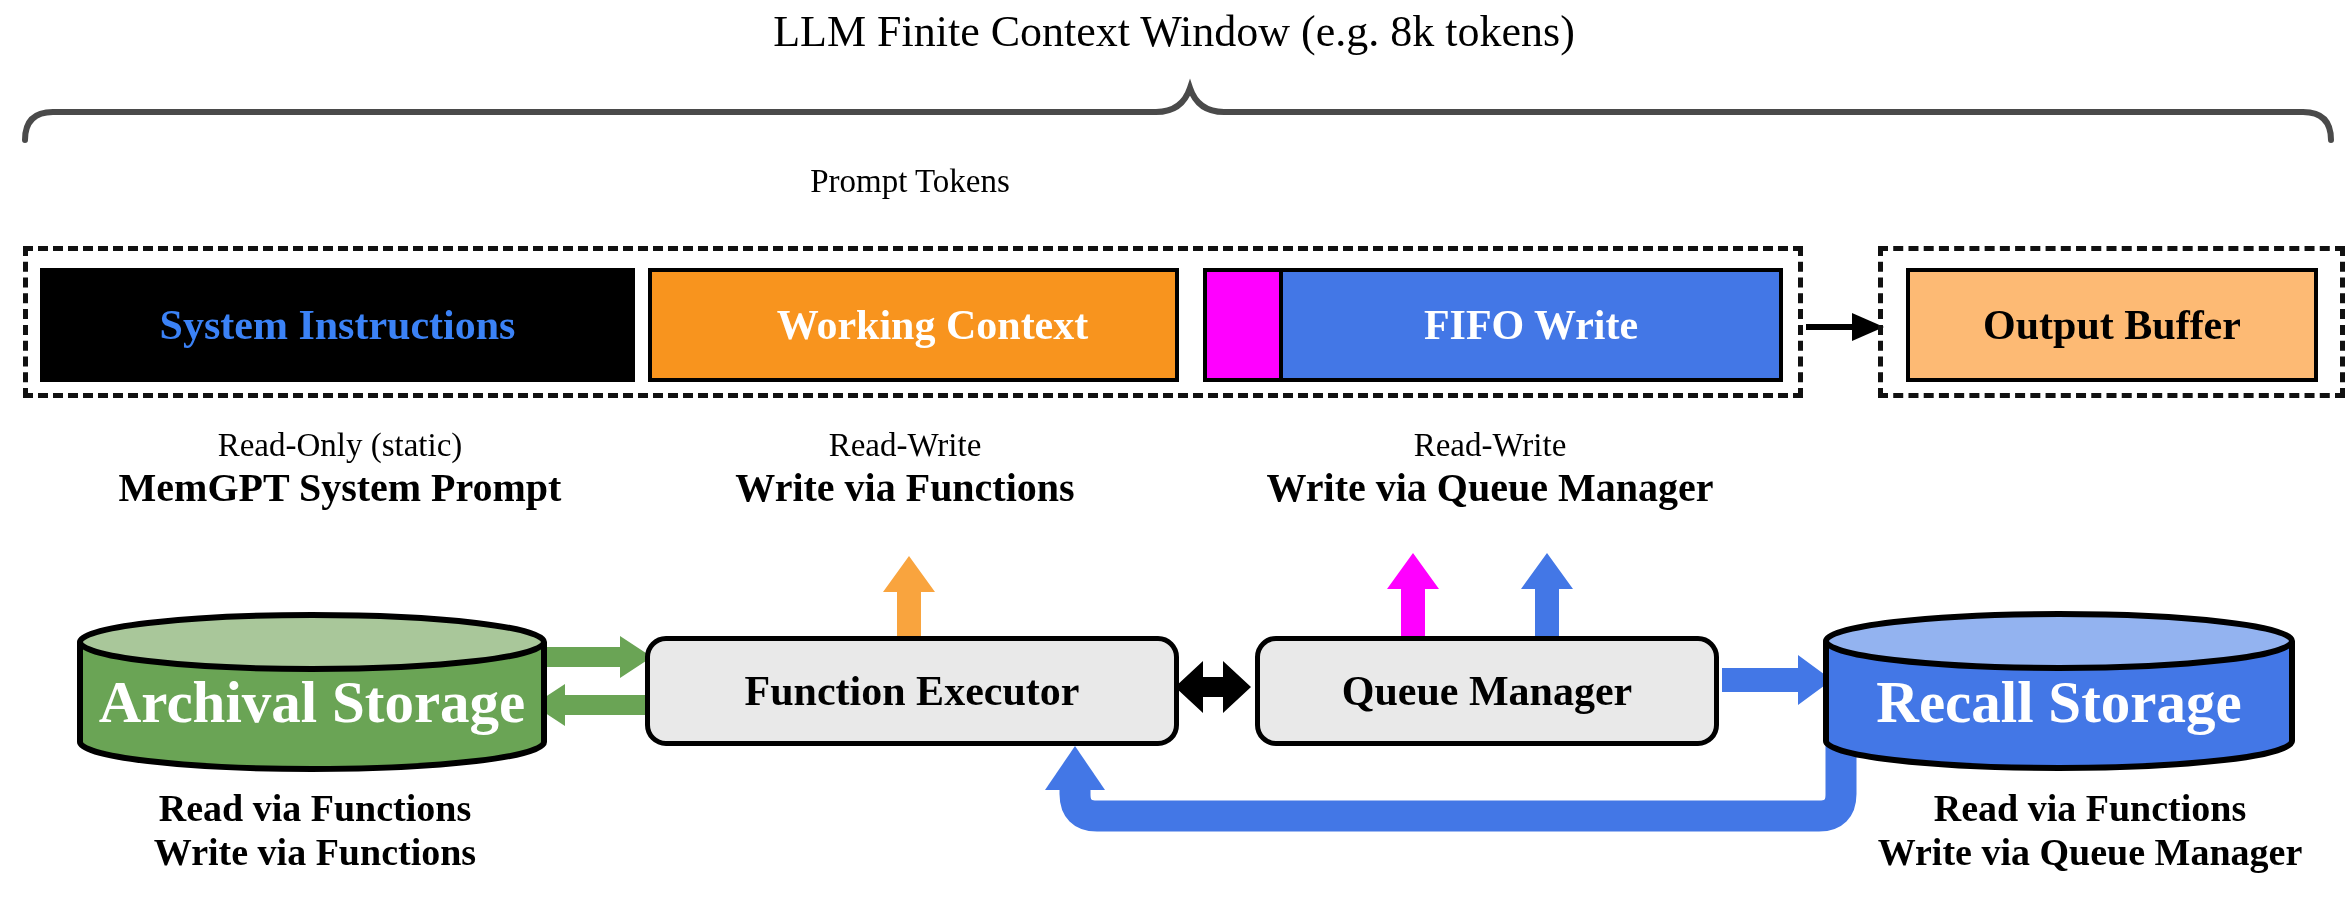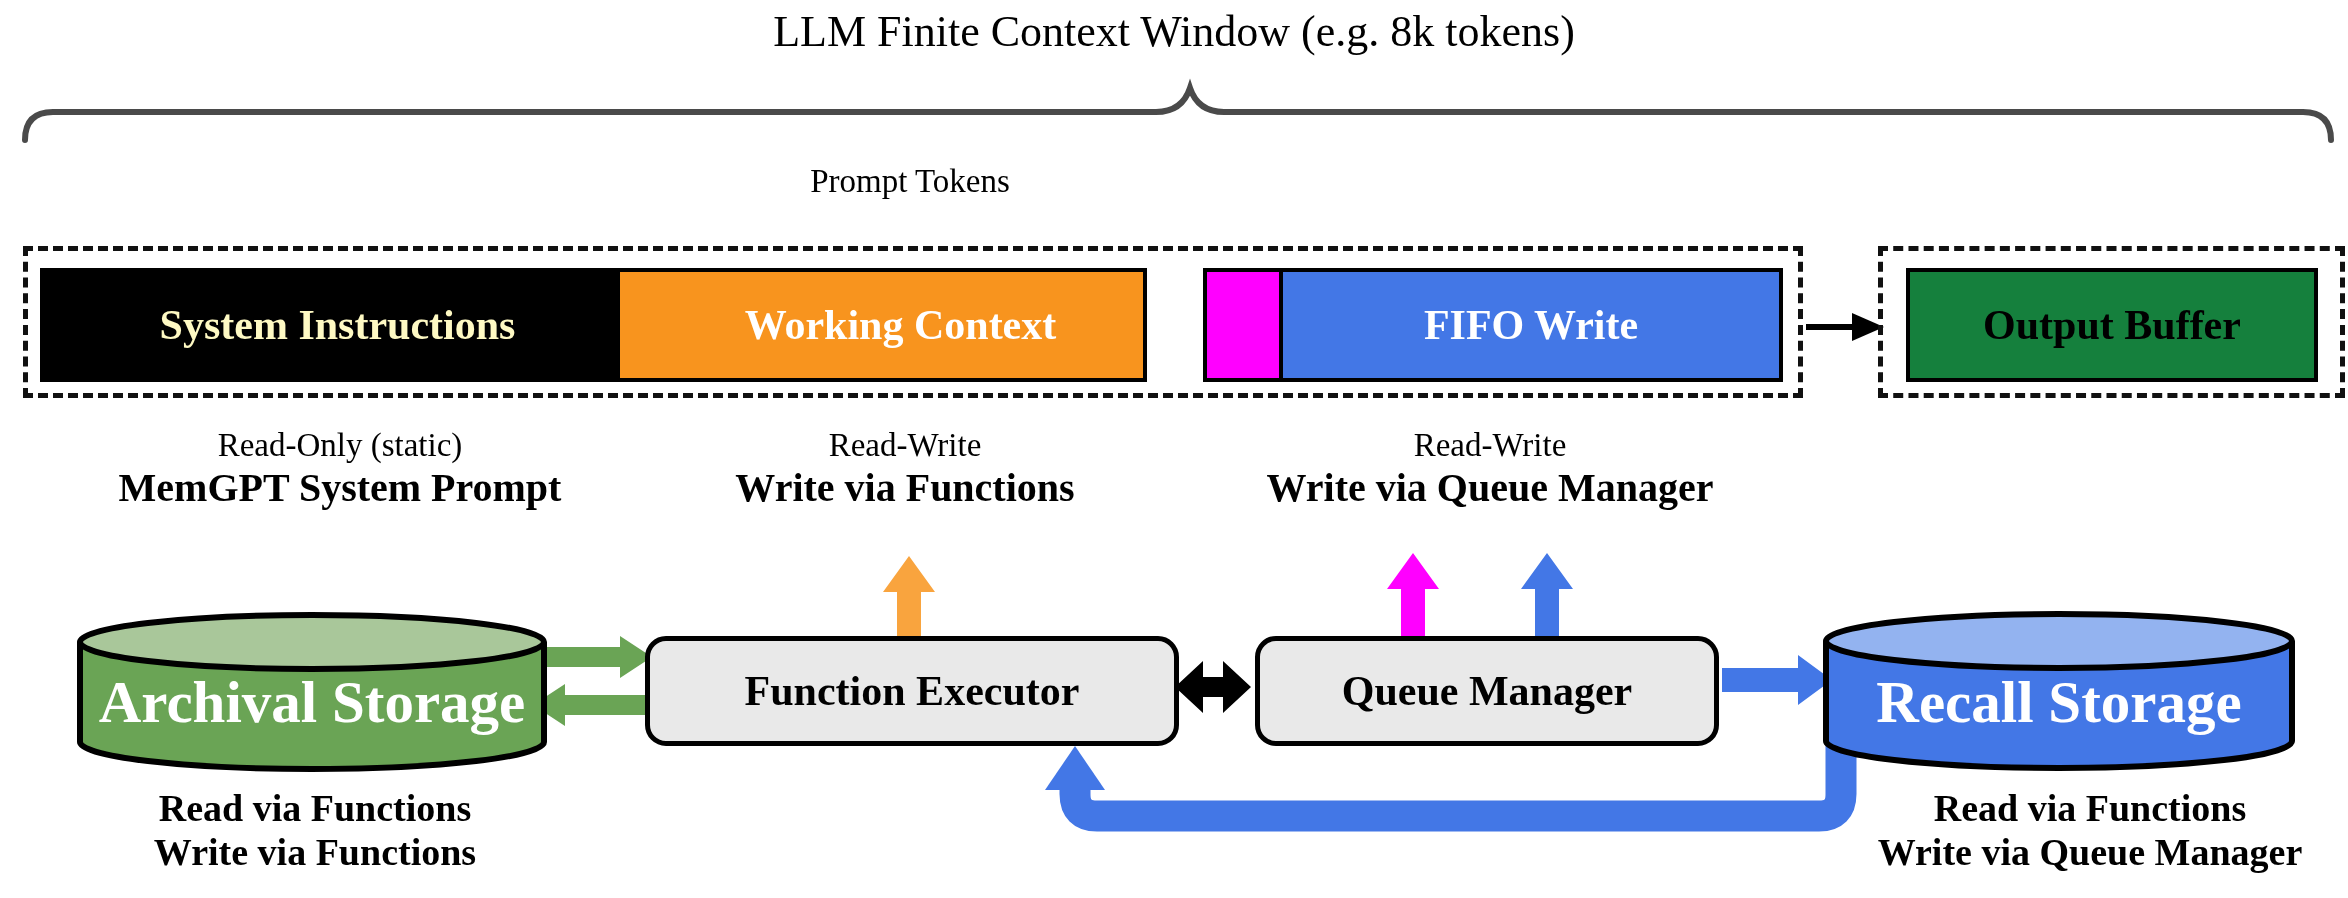--- a/index.html
+++ b/index.html
@@ -16,26 +16,26 @@
 
   .dashed-frame{border:5px dashed #111;box-sizing:border-box;}
   #prompt-frame{left:23px;top:246px;width:1780px;height:152px;}
   #output-frame{left:1878px;top:246px;width:467px;height:152px;}
 
   .ctx-box{
     top:268px;height:114px;box-sizing:border-box;border:4px solid #000;
     display:flex;align-items:center;justify-content:center;
     font-weight:bold;font-size:42px;
   }
-  #sys-box{left:40px;width:595px;background:#000;color:#fef9c3;}
-  #work-box{left:616px;width:531px;background:#F8941E;color:#fff;padding-left:38px;}
+  #sys-box{left:40px;width:595px;background:#000;color:#3b82f6;}
+  #work-box{left:648px;width:531px;background:#F8941E;color:#fff;padding-left:38px;}
   #fifo-box{left:1203px;width:580px;background:#4377E6;color:#fff;padding:0;display:flex;align-items:stretch;justify-content:flex-start;}
   #fifo-marker{width:72px;background:#FF00FF;border-right:4px solid #000;}
   #fifo-text{flex:1;display:flex;align-items:center;justify-content:center;}
-  #output-box{left:1906px;width:412px;background:#15803d;color:#000;}
+  #output-box{left:1906px;width:412px;background:#fdba74;color:#000;}
 
   .annot{top:424px;width:520px;}
   .annot .l1{font-size:33px;line-height:42px;}
   .annot .l2{font-size:40px;line-height:44px;font-weight:bold;}
   #annot-system{left:80px;}
   #annot-working{left:645px;}
   #annot-fifo{left:1230px;}
 
   .proc-box{
     top:636px;height:110px;box-sizing:border-box;border:5px solid #000;border-radius:21px;

